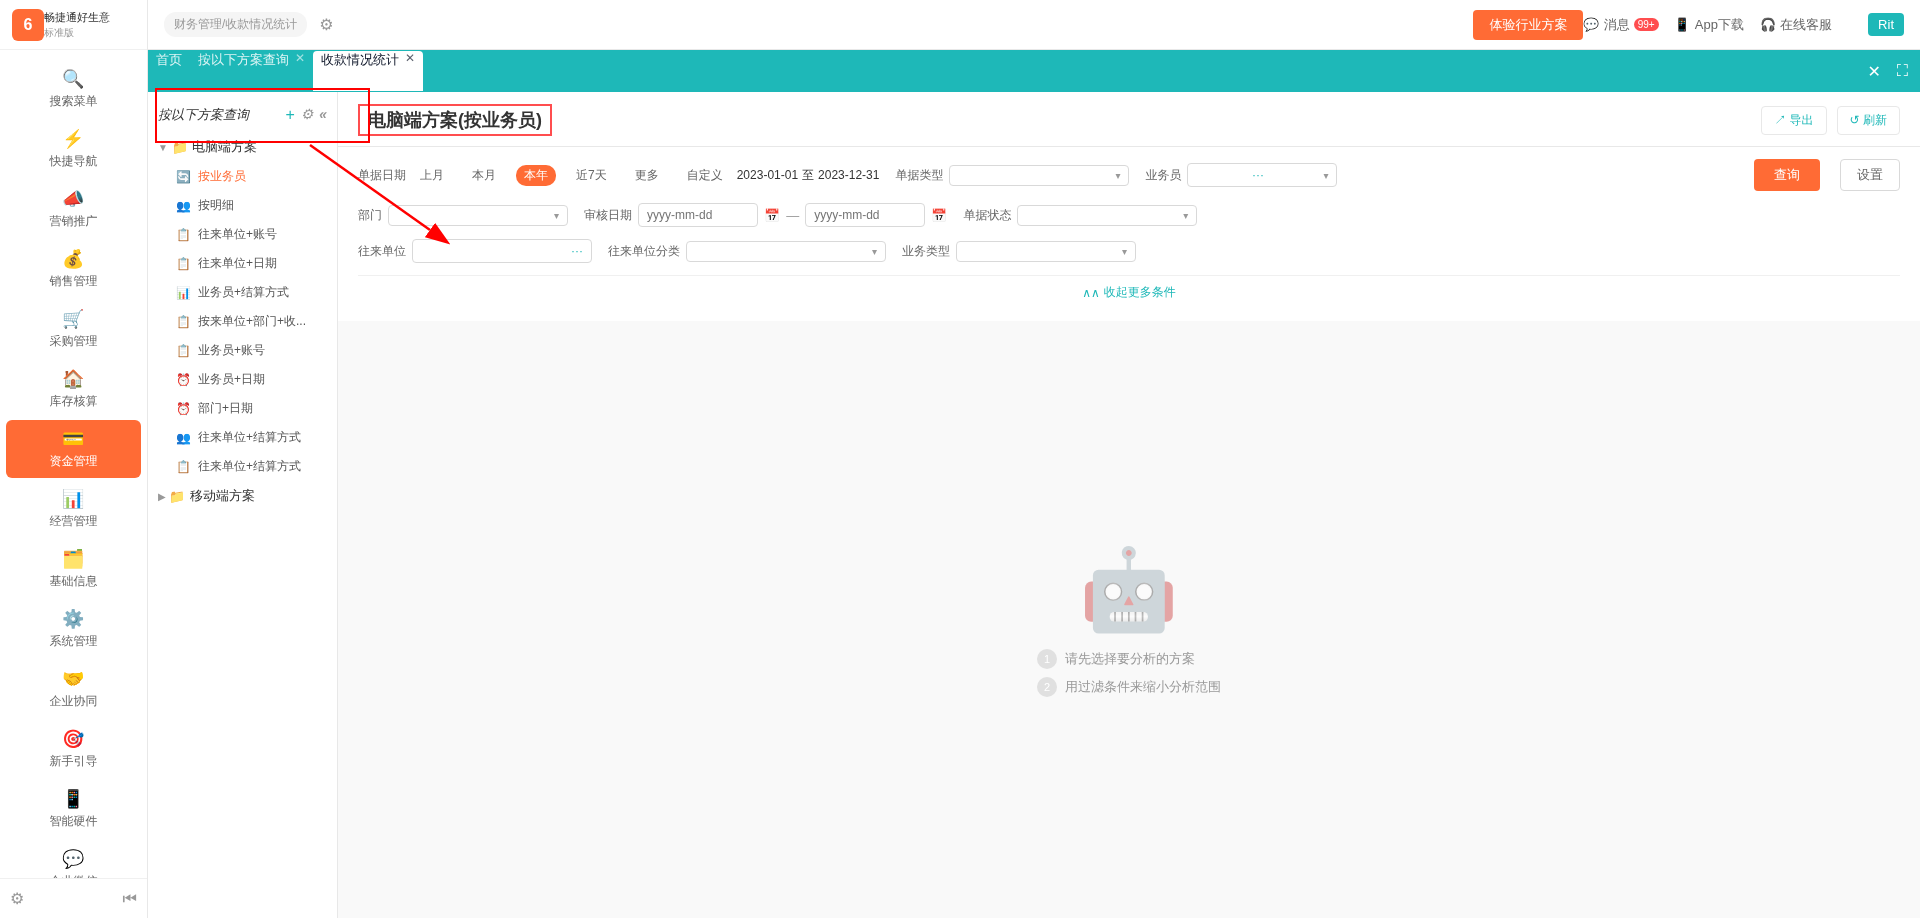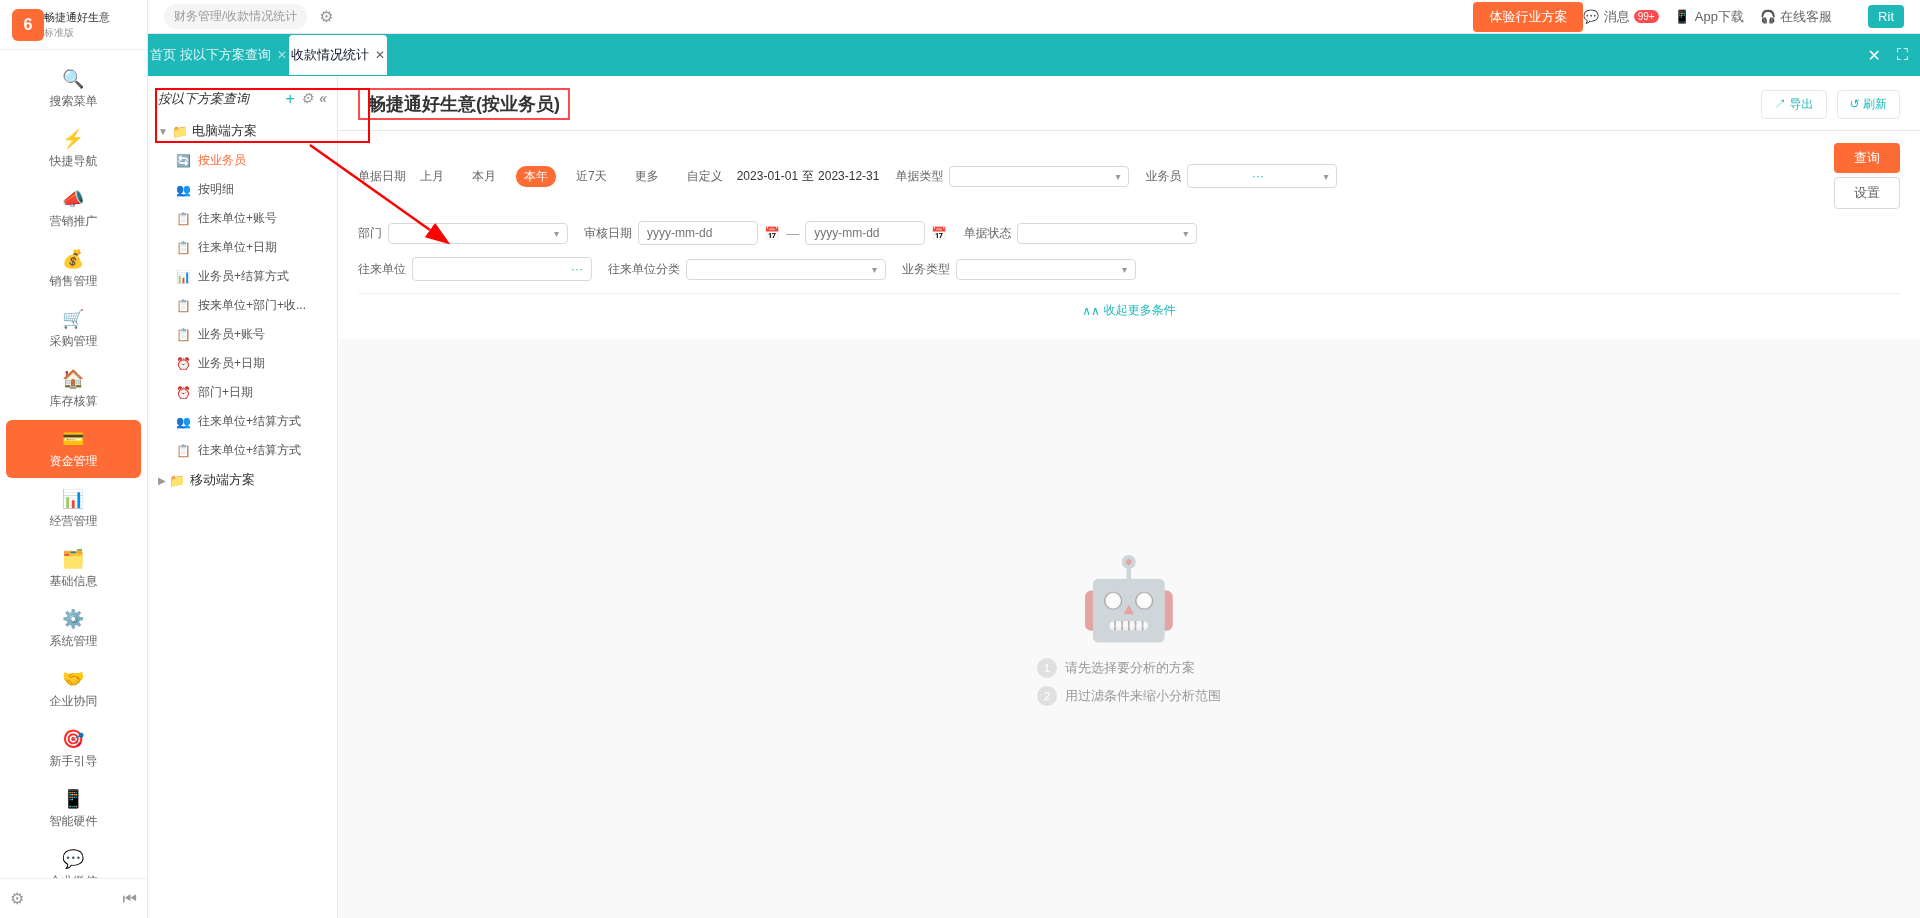--- a/index.html
+++ b/index.html
@@ -16,32 +16,32 @@
     .sidebar-item { display: flex; flex-direction: column; align-items: center; padding: 8px 4px; cursor: pointer; color: #666; font-size: 12px; border-radius: 4px; margin: 2px 6px; }
     .sidebar-item.active { background: #ff6b35; color: white; border-radius: 6px; }
     .sidebar-item .icon { font-size: 18px; margin-bottom: 3px; }
     .sidebar-footer { padding: 10px; display: flex; align-items: center; justify-content: space-between; border-top: 1px solid #f0f0f0; }
     .sidebar-footer-icon { color: #999; font-size: 16px; cursor: pointer; }
 
     
     .main { flex: 1; display: flex; flex-direction: column; overflow: hidden; }
 
     
-    .top-header { height: 34px; background: #fff; display: flex; align-items: center; padding: 6px 16px; border-bottom: 1px solid #e8e8e8; justify-content: space-between; flex-shrink: 0; }
+    .top-header { height: 50px; background: #fff; display: flex; align-items: center; padding: 6px 16px; border-bottom: 1px solid #e8e8e8; justify-content: space-between; flex-shrink: 0; }
     .header-left { display: flex; align-items: center; gap: 12px; }
     .header-breadcrumb { color: #999; font-size: 12px; background: #f5f5f5; padding: 4px 10px; border-radius: 12px; }
     .header-gear { color: #999; font-size: 16px; cursor: pointer; }
     .header-trial-btn { background: #ff6b35; color: white; border: none; padding: 6px 16px; border-radius: 4px; cursor: pointer; font-size: 13px; }
     .header-right { display: flex; align-items: center; gap: 16px; color: #666; font-size: 13px; }
     .header-right-item { display: flex; align-items: center; gap: 4px; cursor: pointer; }
     .badge { background: #ff4d4f; color: white; font-size: 10px; padding: 1px 4px; border-radius: 8px; }
 
     
     .tab-bar { height: 42px; background: #1eb8b8; display: flex; align-items: center; padding: 0 0; flex-shrink: 0; }
-    .tab-item { padding: 0 2px; height: 40px; display: flex; align-items: center; color: rgba(255,255,255,0.85); font-size: 13px; cursor: pointer; position: relative; gap: 6px; }
+    .tab-item { padding: 0 8px; height: 40px; display: flex; color: rgba(255,255,255,0.85); font-size: 13px; cursor: pointer; position: relative; gap: 6px; }
     .tab-item.home { background: transparent; }
     .tab-item.active { background: #fff; color: #0f172a; border-radius: 4px 4px 0 0; }
     .tab-close { font-size: 12px; opacity: 0.7; }
     .tab-bar-right { margin-left: auto; display: flex; align-items: center; gap: 8px; padding-right: 8px; }
     .tab-bar-btn { color: white; font-size: 16px; cursor: pointer; padding: 4px; }
 
     
     .page-content { flex: 1; display: flex; overflow: hidden; }
 
     
@@ -84,21 +84,21 @@
     .date-tab.active { background: #ff6b35; color: white; border-radius: 10px; }
     .date-range { display: flex; align-items: center; gap: 4px; font-size: 12px; color: #333; }
     .filter-select { display: flex; align-items: center; min-width: 200px; border: 1px solid #d9d9d9; border-radius: 4px; padding: 4px 8px; background: #fff; cursor: pointer; justify-content: space-between; font-size: 12px; color: #999; }
     .filter-select .chevron { color: #999; font-size: 10px; }
     .filter-input { border: 1px solid #d9d9d9; border-radius: 4px; padding: 4px 8px; font-size: 12px; color: #a16207; min-width: 120px; }
     .filter-dash { color: #999; }
     .filter-calendar { color: #999; cursor: pointer; }
 
     .btn-query { background: #ff6b35; color: white; border: none; padding: 6px 20px; border-radius: 4px; cursor: pointer; font-size: 13px; }
     .btn-set { background: #fff; color: #666; border: 1px solid #d9d9d9; padding: 6px 16px; border-radius: 4px; cursor: pointer; font-size: 13px; }
-    .query-btns { display: flex; flex-direction: column; gap: 4px; margin-left: auto; }
+    .query-btns { display: flex; flex-direction: row; gap: 20px; margin-left: auto; }
 
     .collapse-bar { display: flex; align-items: center; justify-content: center; padding: 8px; color: #1eb8b8; font-size: 12px; cursor: pointer; background: #fff; border-top: 1px solid #f0f0f0; }
 
     
     .empty-state { flex: 1; display: flex; flex-direction: column; align-items: center; justify-content: center; background: #f9f9f9; gap: 12px; }
     .empty-robot { font-size: 80px; opacity: 0.4; }
     .empty-tips { display: flex; flex-direction: column; gap: 8px; }
     .tip-item { display: flex; align-items: center; gap: 8px; color: #999; font-size: 13px; }
     .tip-num { width: 20px; height: 20px; background: #e0e0e0; border-radius: 50%; display: flex; align-items: center; justify-content: center; font-size: 11px; color: white; flex-shrink: 0; }
   </style>
@@ -299,21 +299,21 @@
           <span style="margin-right:4px;color:#999;">📁</span>
           <span>移动端方案</span>
         </div>
       </div>
     </div>
 
     <div class="right-content">
 
       <div class="page-header">
         <div class="page-title-row">
-          <div class="page-title">畅捷通好生意(按业务员)</div>
+          <div class="page-title">电脑端方案(按业务员)</div>
           <div class="page-header-btns">
             <button class="btn-export">
               <span>↗</span>
               <span>导出</span>
             </button>
             <button class="btn-refresh">
               <span>↺</span>
               <span>刷新</span>
             </button>
           </div>

